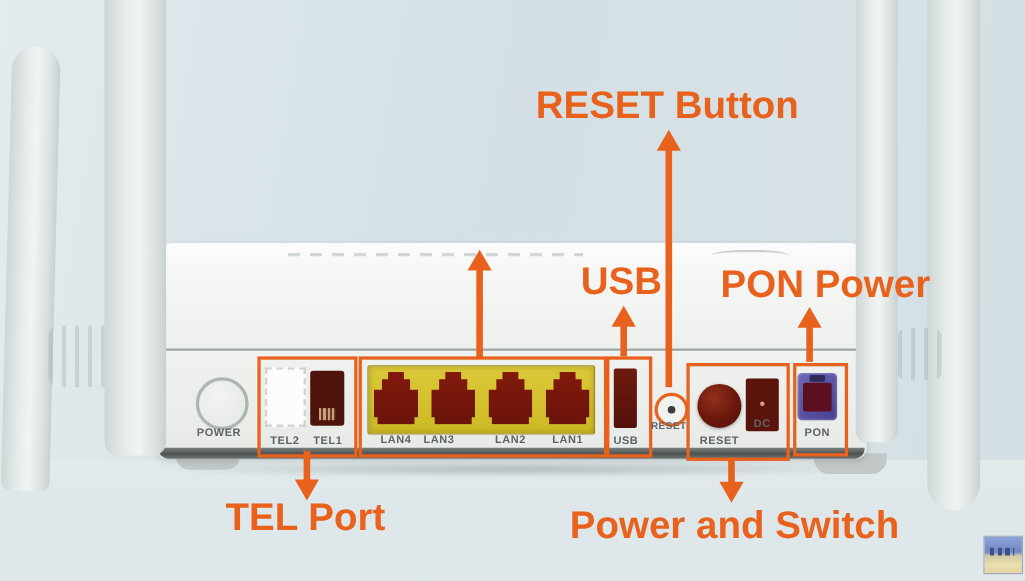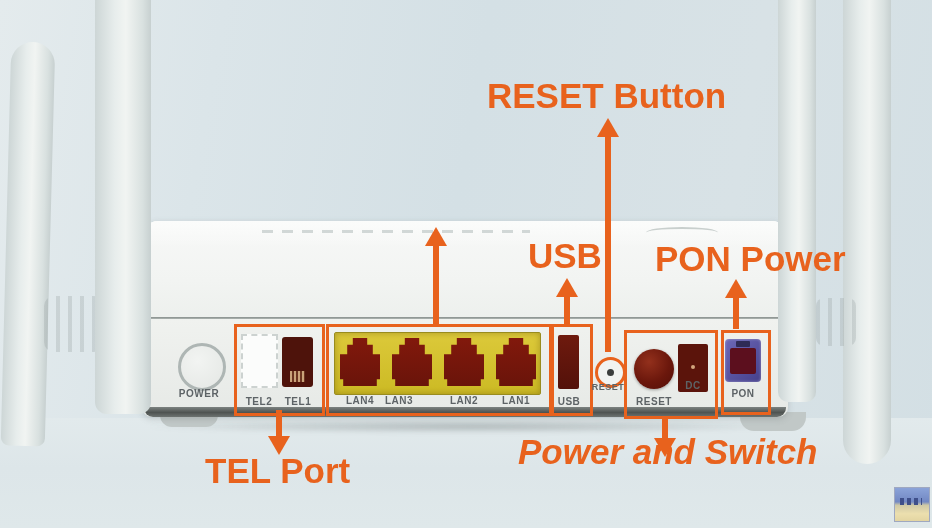--- a/index.html
+++ b/index.html
@@ -177,20 +177,20 @@
   <div class="aline" style="left:564px;top:296px;height:28px;"></div>
 
   <div class="callout-label" style="left:655px;top:239px;">PON Power</div>
   <div class="ahead-up" style="left:725px;top:279px;"></div>
   <div class="aline" style="left:733px;top:297px;height:32px;"></div>
 
   <div class="callout-label" style="left:205px;top:451px;">TEL Port</div>
   <div class="aline" style="left:276px;top:410px;height:28px;"></div>
   <div class="ahead-down" style="left:268px;top:436px;"></div>
 
-  <div class="callout-label" style="left:518px;top:432px;font-style:italic;">Power and Switch</div>
+  <div class="callout-label" style="left:518px;top:458px;">Power and Switch</div>
   <div class="aline" style="left:662px;top:416px;height:24px;"></div>
   <div class="ahead-down" style="left:654px;top:438px;"></div>
 
 
   <div class="corner-thumb"></div>
 
 </div>
 
 </body></html>

